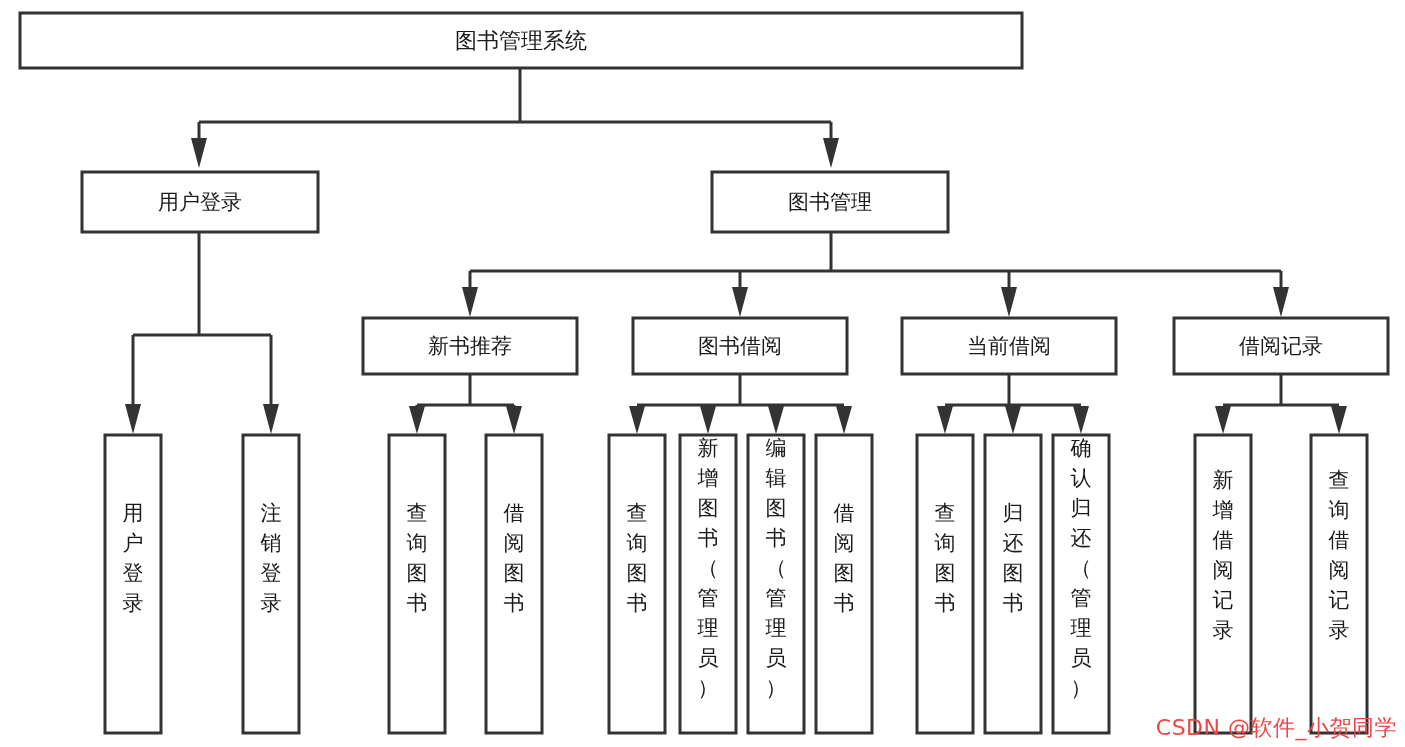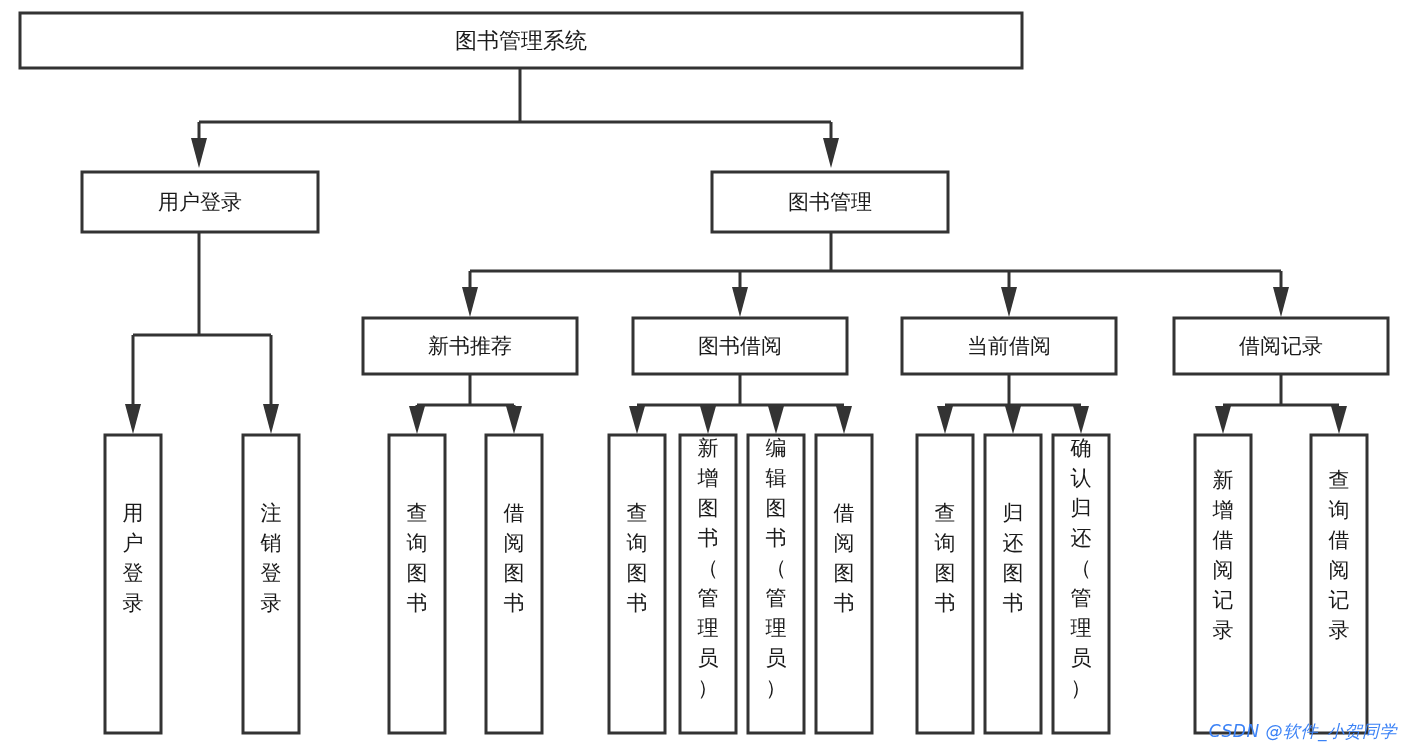--- a/index.html
+++ b/index.html
@@ -54,26 +54,25 @@
     font-family: "DejaVu Sans", "Liberation Sans", sans-serif;
     fill: #1a1a1a;
     font-size: 21px;
     text-anchor: middle;
   }
   .watermark {
     position: absolute;
     right: 8px;
     bottom: 4px;
     font-family: "DejaVu Sans", "Liberation Sans", sans-serif;
-    font-size: 17px;
-    color: #3b82f6;
+    font-size: 22px;
+    color: #ef4444;
     letter-spacing: 0.5px;
     white-space: nowrap;
     user-select: none;
-    font-style: italic;
   }
 </style>
 </head>
 <body>
 
 <div id="diagram-root">
   <svg class="canvas" viewBox="0 0 1405 747" xmlns="http://www.w3.org/2000/svg">
 
     <defs>
       <g id="arrow-tpl"></g>

